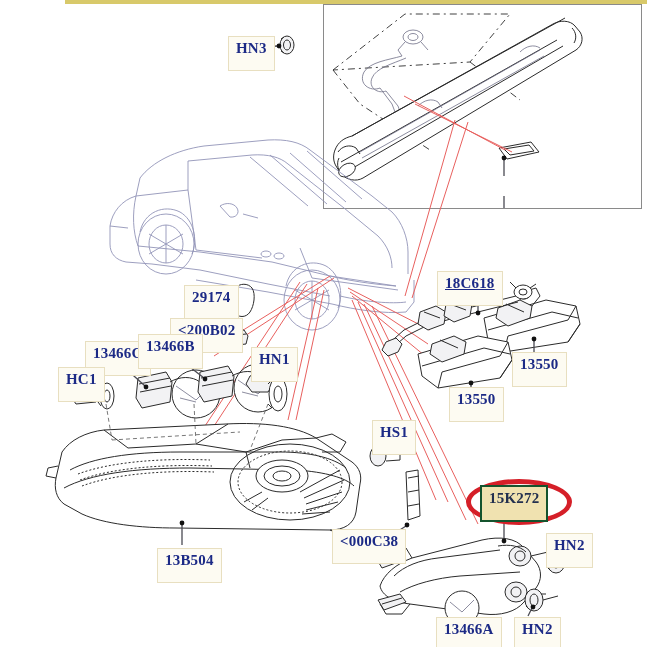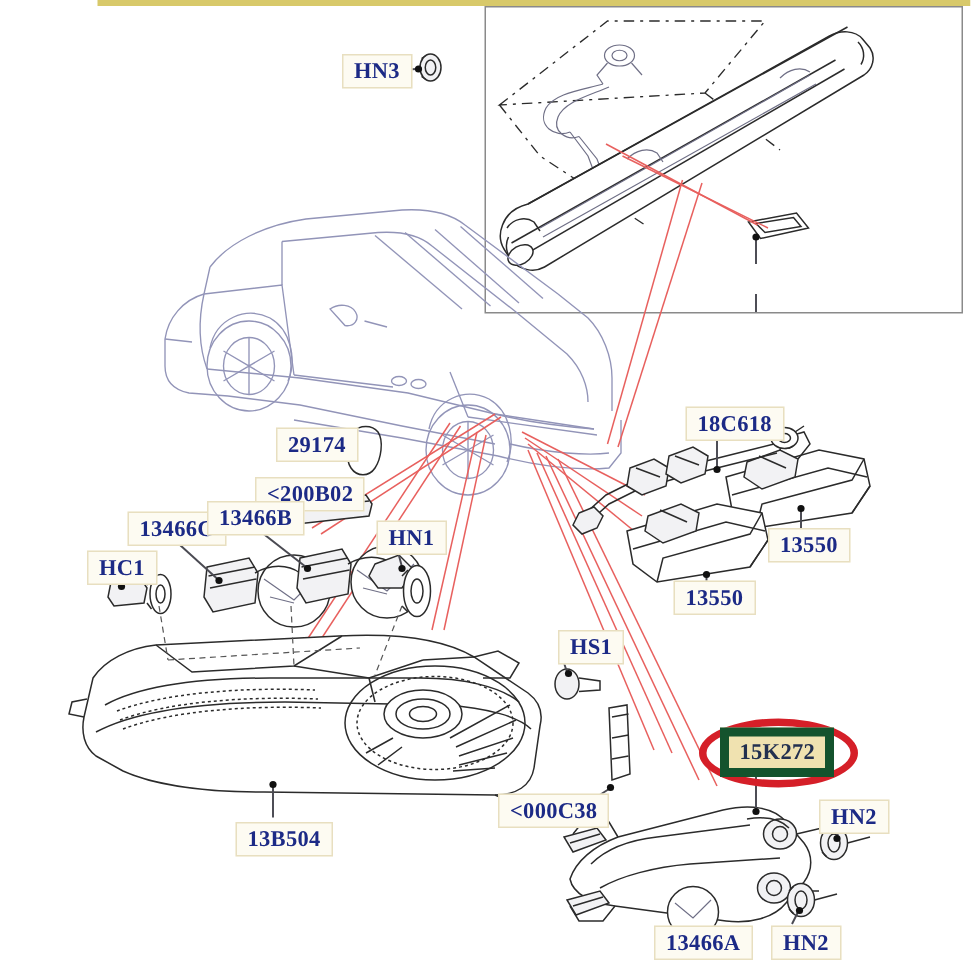--- a/index.html
+++ b/index.html
@@ -25,27 +25,27 @@
   
   .lbl{
     position:absolute;
     background:#fdfbf2;
     border:1px solid #e8dfc0;
     color:#1c2a86;
     font-family:"Liberation Serif", serif;
     font-weight:bold;
     font-size:15px;
     line-height:15px;
-    padding:4px 7px 2px 7px;
+    padding:4px 7px 14px 7px;
     white-space:nowrap;
     letter-spacing:0.2px;
   }
   .lbl.hi{
     background:#f0e2b0;
-    border:6px solid #14532d;
+    border:2px solid #14532d;
     color:#23304f;
     z-index:40;
   }
   
   .hi-ring{
     position:absolute;
     border:5px solid #d51f28;
     border-radius:50%;
     background:transparent;
     z-index:39;
@@ -391,21 +391,21 @@
       <circle cx="455" cy="620" r="2.4"></circle>
       <circle cx="533" cy="607" r="2.4"></circle>
     </g>
   </svg>
 
   <div class="hi-ring" style="left:466px;top:479px;width:96px;height:36px;"></div>
 
   <div class="lbl" style="left:228px;top:36px;">HN3</div>
   <div class="lbl" style="left:184px;top:285px;">29174</div>
   <div class="lbl" style="left:170px;top:318px;">&lt;200B02</div>
-  <div class="lbl" style="left:457px;top:271px;">18C618</div>
+  <div class="lbl" style="left:437px;top:271px;text-decoration:underline;">18C618</div>
   <div class="lbl" style="left:85px;top:341px;">13466C</div>
   <div class="lbl" style="left:138px;top:334px;">13466B</div>
   <div class="lbl" style="left:251px;top:347px;">HN1</div>
   <div class="lbl" style="left:58px;top:367px;">HC1</div>
   <div class="lbl" style="left:512px;top:352px;">13550</div>
   <div class="lbl" style="left:449px;top:387px;">13550</div>
   <div class="lbl" style="left:372px;top:420px;">HS1</div>
   <div class="lbl hi" style="left:480px;top:485px;">15K272</div>
   <div class="lbl" style="left:332px;top:529px;">&lt;000C38</div>
   <div class="lbl" style="left:157px;top:548px;">13B504</div>

